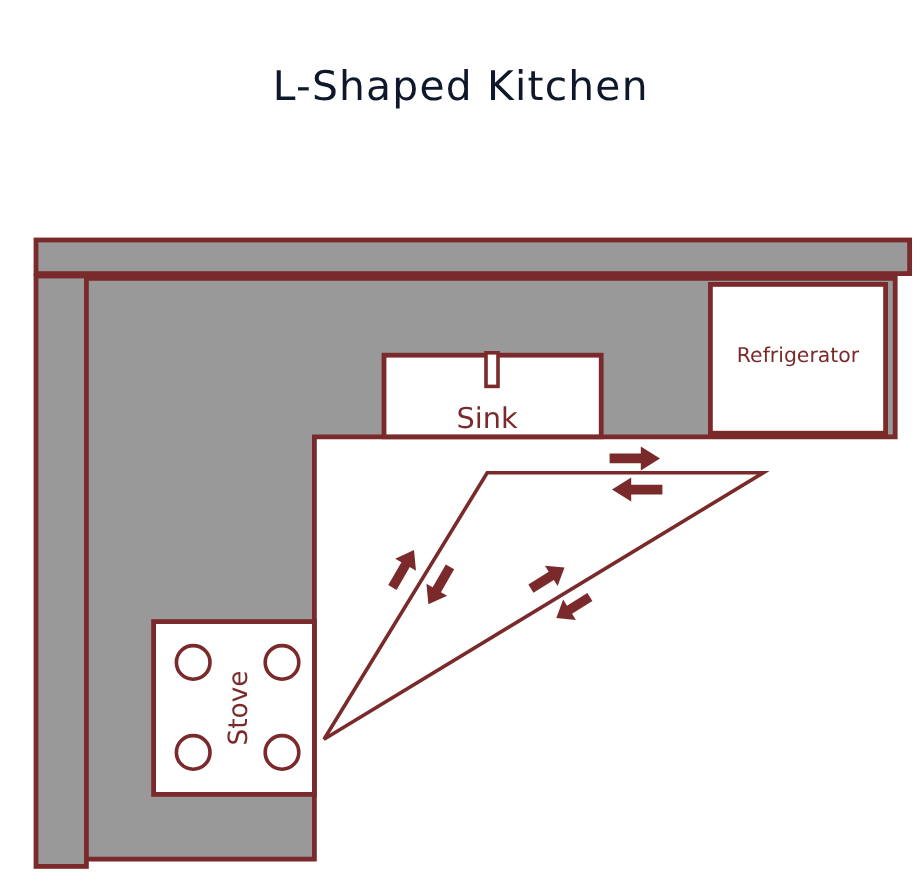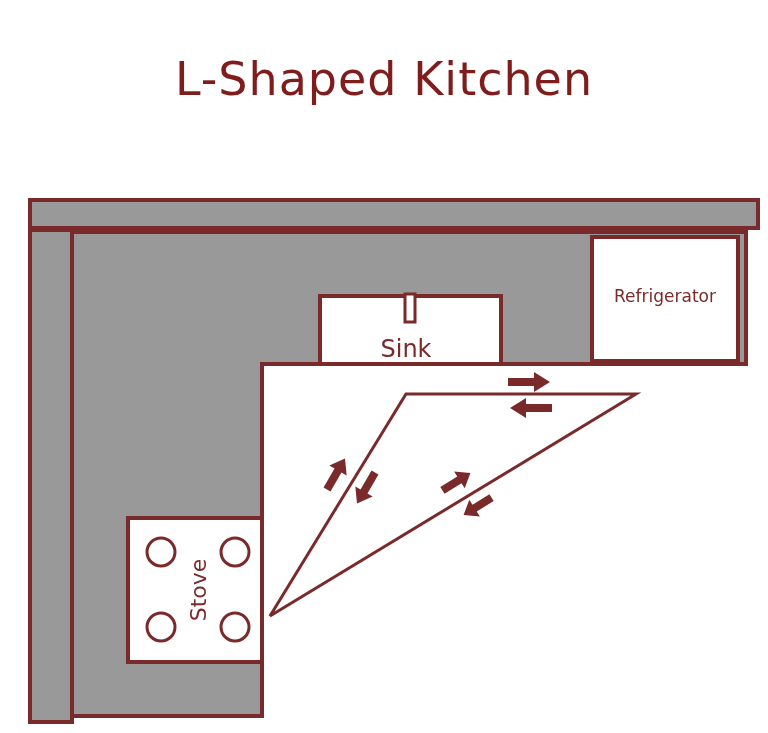--- a/index.html
+++ b/index.html
@@ -1,19 +1,19 @@
 <!DOCTYPE html>
 <html><head>
   <meta charset="utf-8">
   <style>
     html, body { margin: 0; padding: 0; background: #ffffff; }
     body { width: 768px; height: 733px; position: relative; overflow: hidden; }
     .title {
       position: absolute; left: 0; top: 52px; width: 768px; text-align: center;
-      font-family: "DejaVu Sans", sans-serif; font-size: 46px; color: #7f1d1d;
+      font-family: "DejaVu Sans", sans-serif; font-size: 34px; color: #0f172a;
       letter-spacing: 1px;
     }
     svg { position: absolute; left: 0; top: 0; }
     .lbl { font-family: "DejaVu Sans", sans-serif; fill: #7a2a2a; }
   </style>
 </head>
 <body>
 
 <div class="title">L-Shaped Kitchen</div>
 

